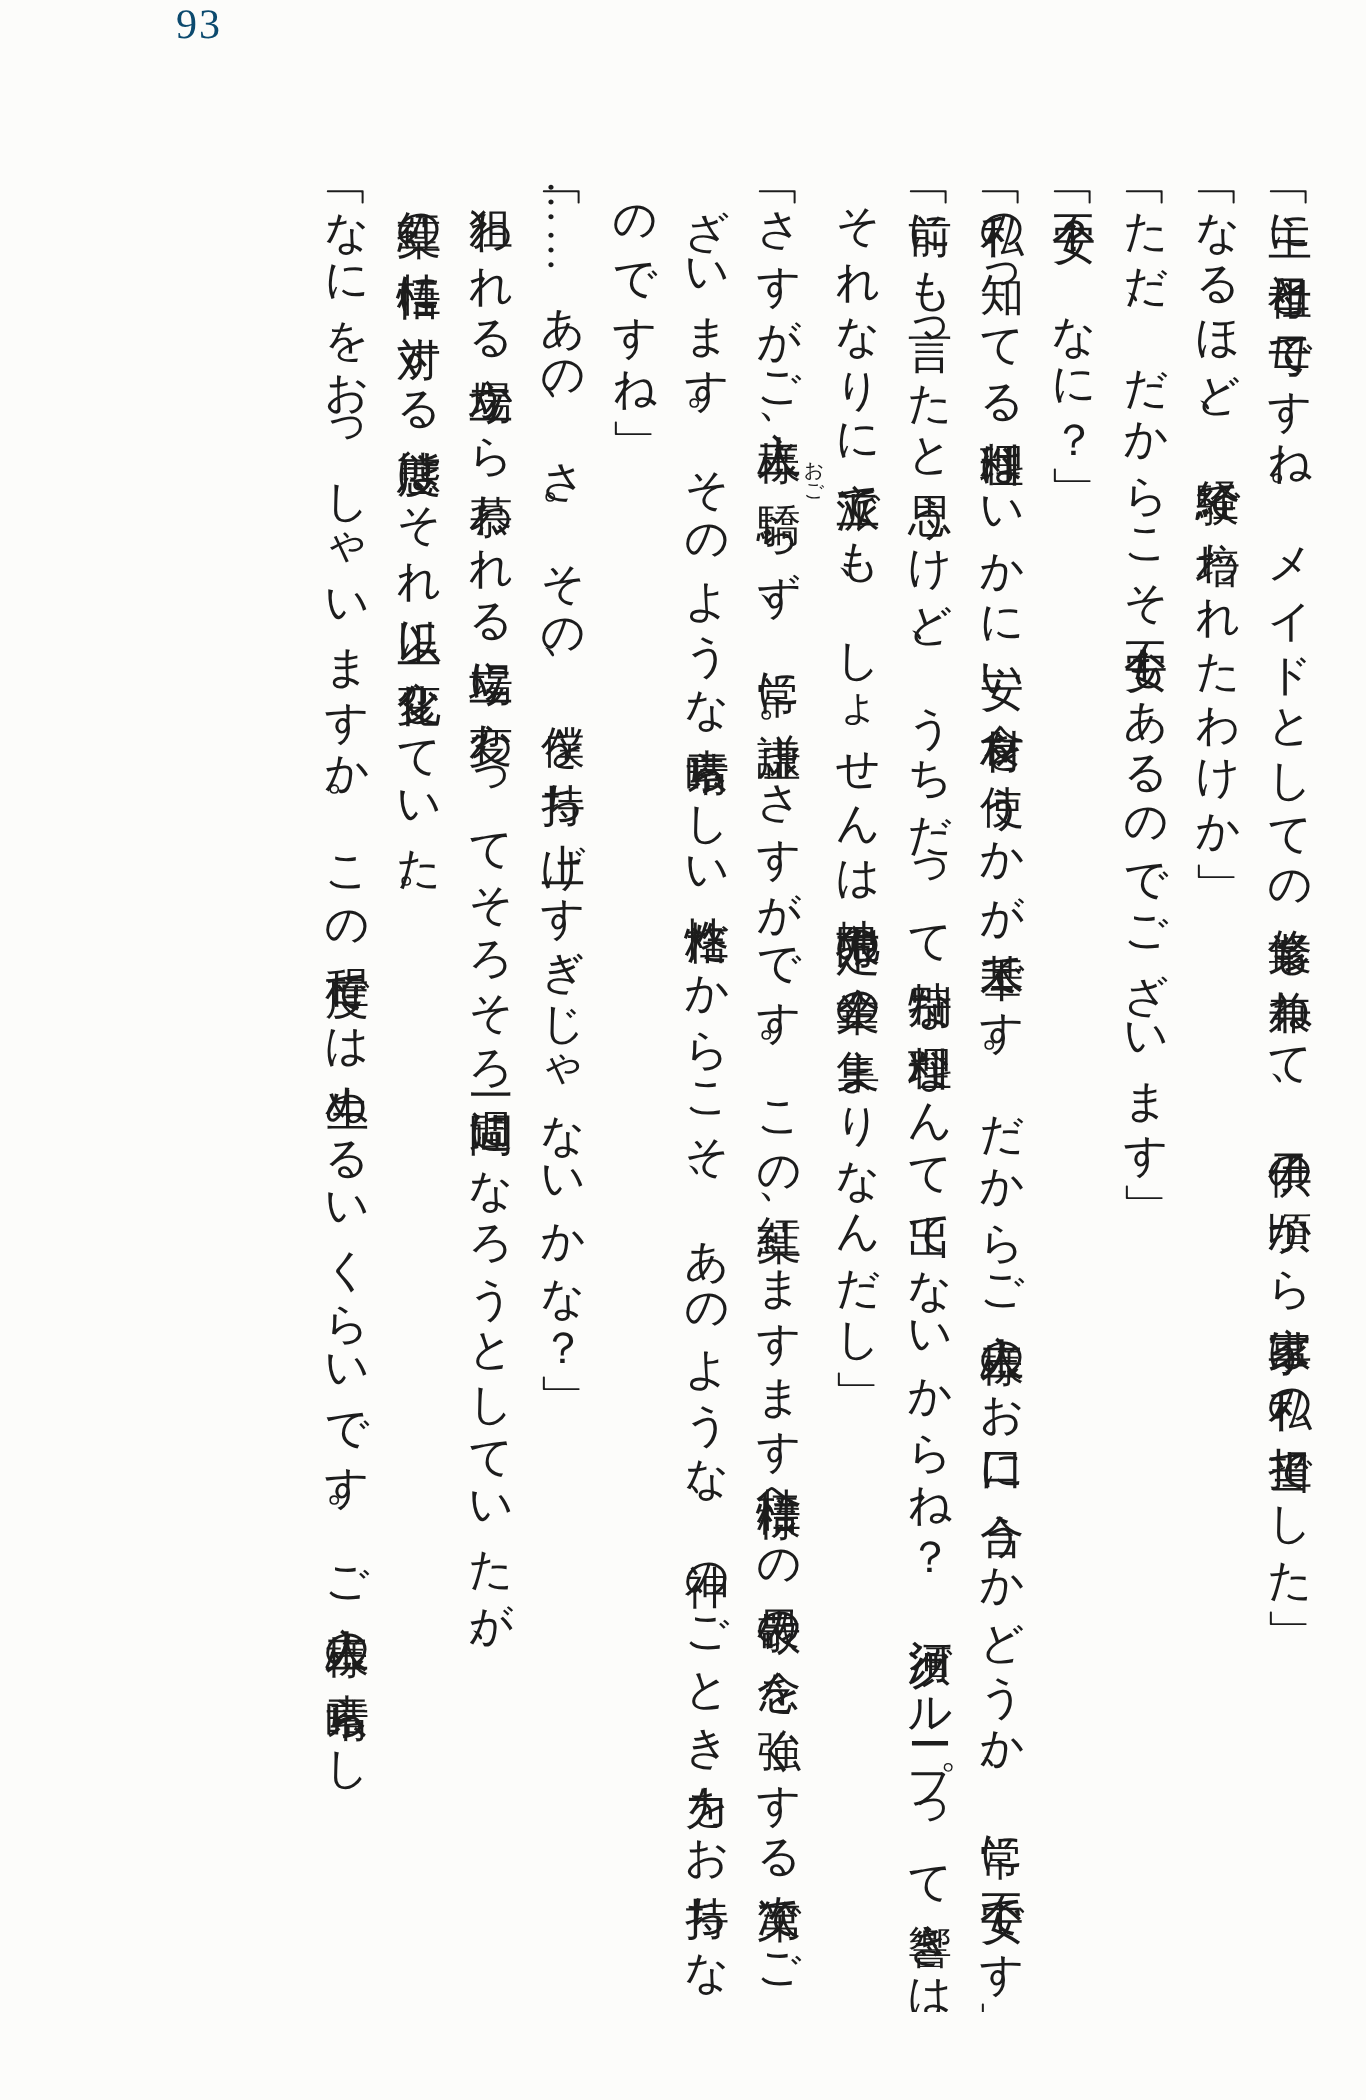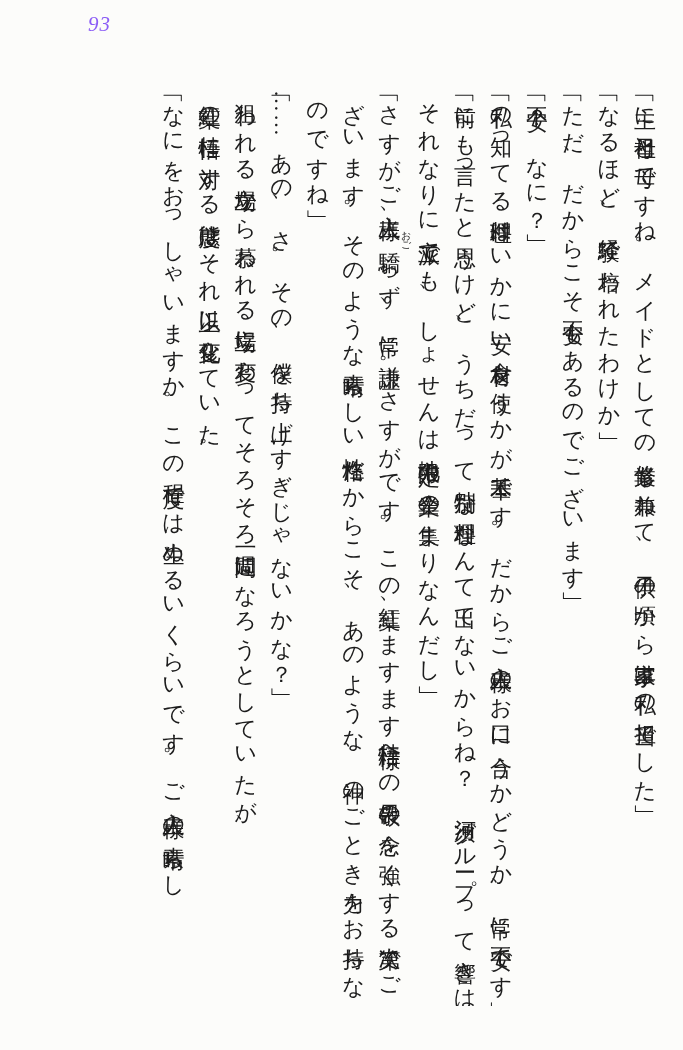--- a/index.html
+++ b/index.html
@@ -6,26 +6,25 @@
   .page {
     position: relative;
     width: 683px;
     height: 1050px;
     background: #fcfcfa;
     font-family: "Liberation Serif", "DejaVu Serif", serif;
     overflow: hidden;
   }
   .page-number {
     position: absolute;
-    top: 12px;
+    top: 0;
     left: 88px;
     font-size: 21px;
-    color: #8b5cf6;
+    color: #0c4a6e;
     letter-spacing: 1px;
-    font-style: italic;
   }
   .text-block {
     position: absolute;
     top: 88px;
     right: 20px;
     width: 618px;
     height: 918px;
     writing-mode: vertical-rl;
     text-orientation: mixed;
     font-size: 22px;

